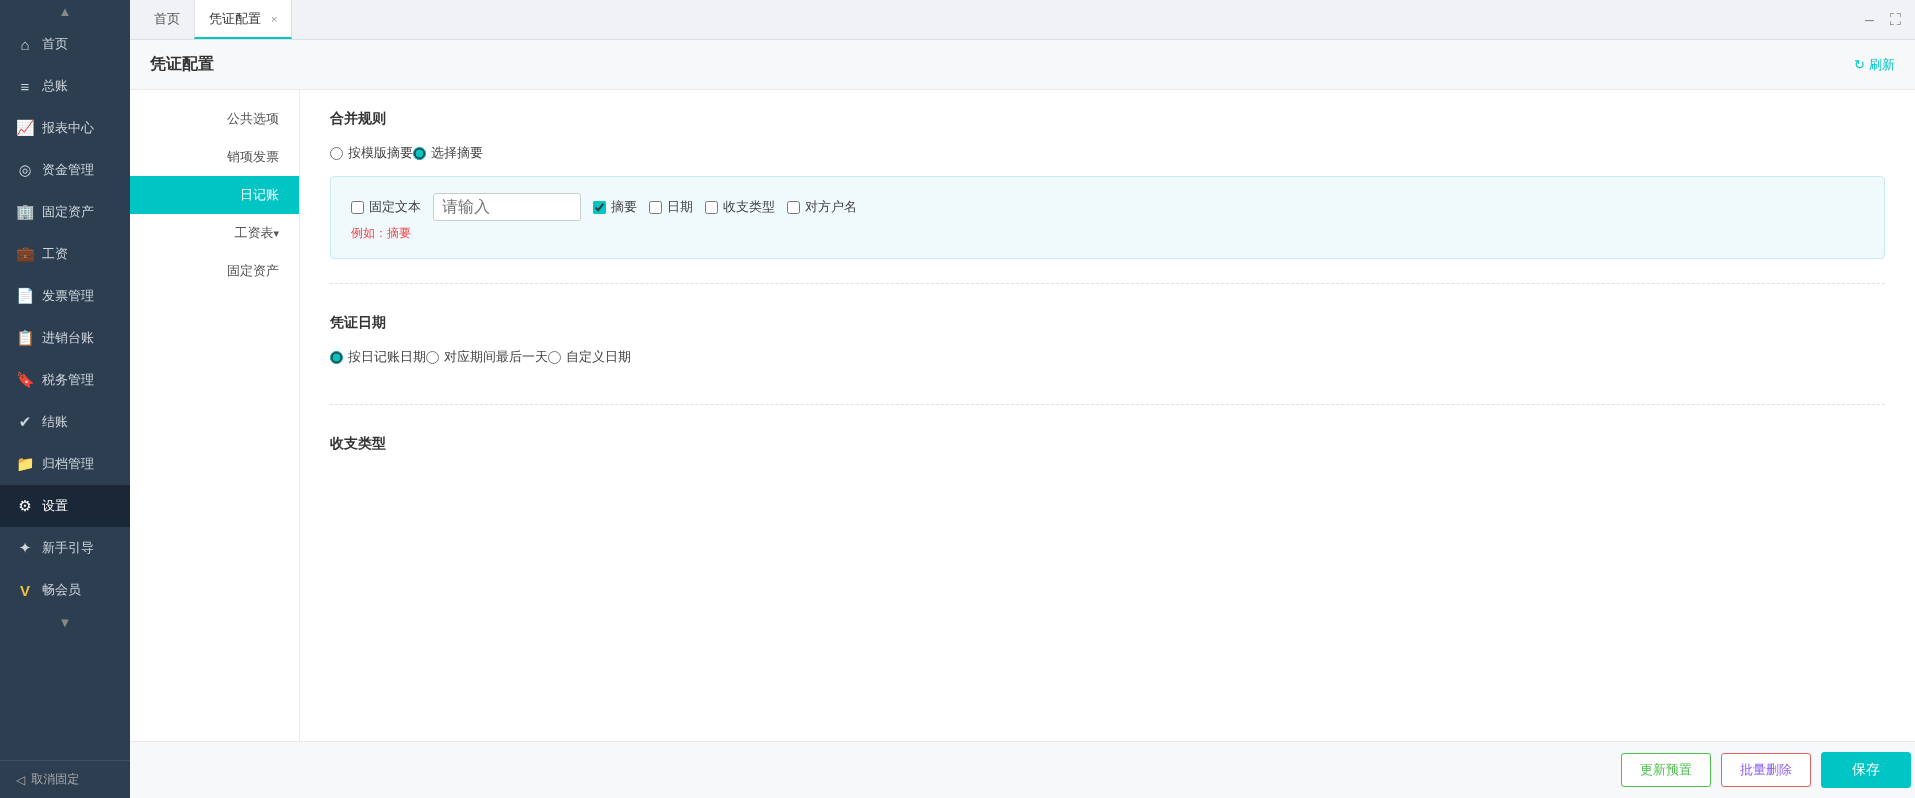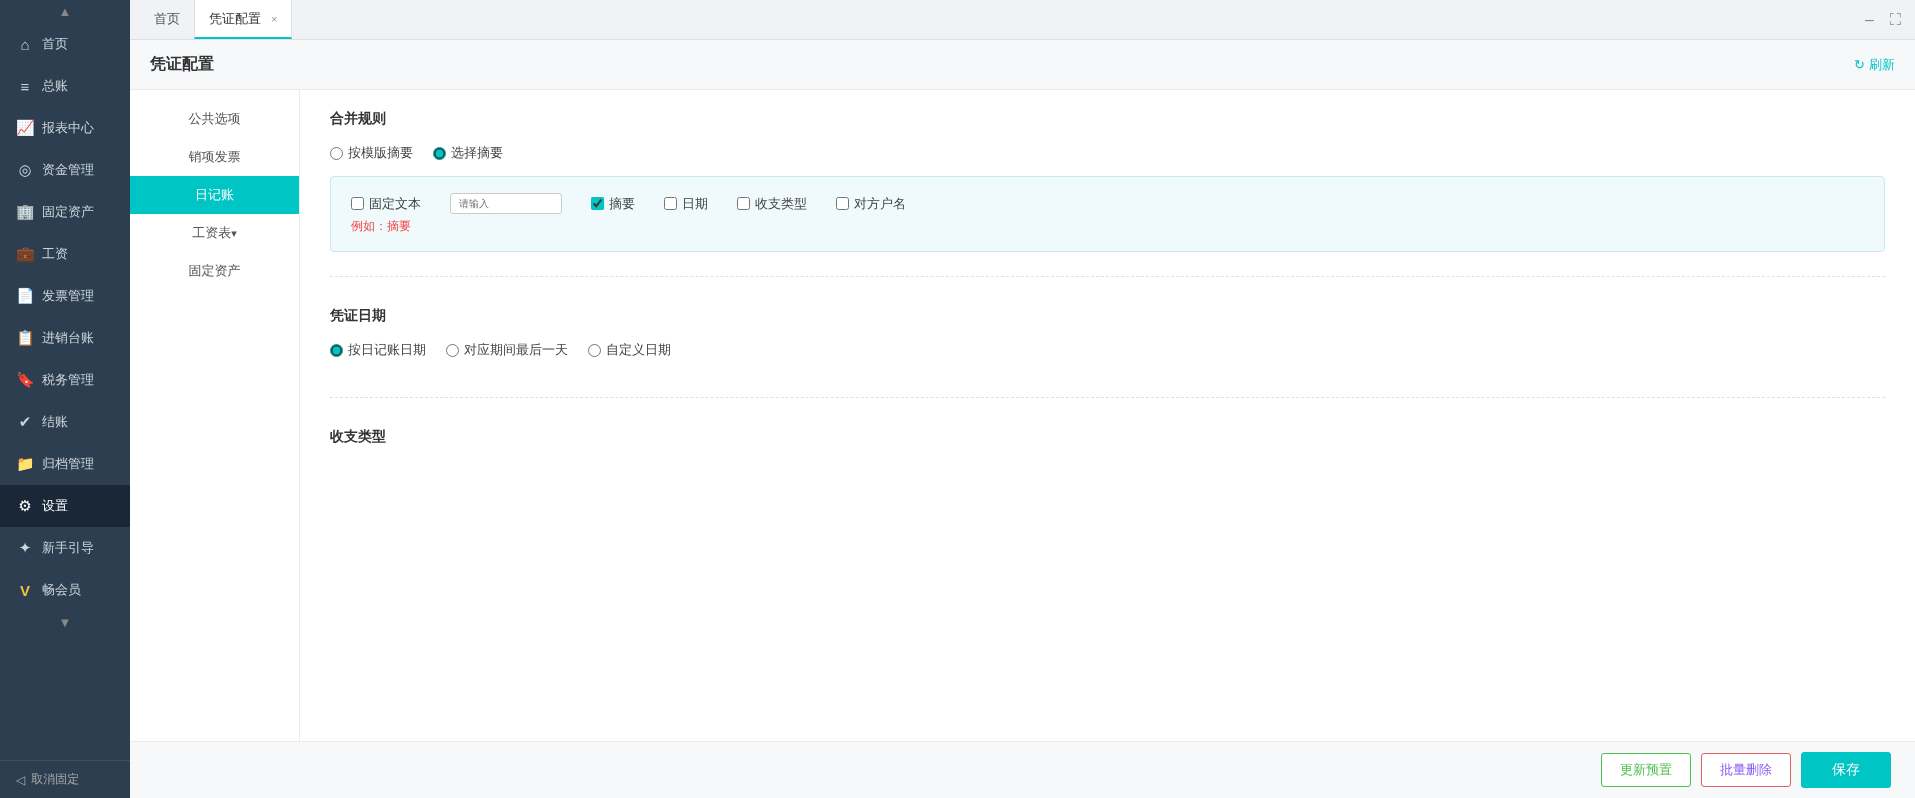--- a/index.html
+++ b/index.html
@@ -154,21 +154,21 @@
       background: #fff;
       overflow-y: auto;
     }
     .left-nav-item {
       padding: 10px 20px;
       cursor: pointer;
       color: #555;
       font-size: 13px;
       display: flex;
       align-items: center;
-      justify-content: center;
+      justify-content: flex-end;
     }
     .left-nav-item.active { background: #00c5c5; color: #fff; }
     .left-nav-item .chevron { font-size: 11px; }
 
     
     .right-panel {
       flex: 1;
       overflow-y: auto;
       padding: 20px 30px;
       background: #fff;
@@ -185,21 +185,20 @@
       font-size: 14px;
       font-weight: 600;
       color: #333;
       margin-bottom: 16px;
     }
 
     
     .option-row {
       display: flex;
       align-items: center;
-      gap: 20px;
       margin-bottom: 14px;
     }
     .radio-label, .checkbox-label {
       display: flex;
       align-items: center;
       gap: 5px;
       cursor: pointer;
       color: #444;
       font-size: 13px;
     }
@@ -212,45 +211,45 @@
     .summary-config-box {
       background: #f0fafd;
       border: 1px solid #c9eaf5;
       border-radius: 4px;
       padding: 16px 20px;
       margin-top: 10px;
     }
     .summary-config-row {
       display: flex;
       align-items: center;
-      gap: 29px;
+      gap: 12px;
       flex-wrap: wrap;
     }
     .summary-input {
       border: 1px solid #ccc;
       border-radius: 3px;
       padding: 4px 8px;
-      font-size: 10px;
+      font-size: 16px;
       color: #0f766e;
-      width: 112px;
+      width: 148px;
       outline: none;
     }
     .summary-preview {
       color: #ef4444;
       font-size: 12px;
       margin-top: 4px;
     }
 
     
     .bottom-bar {
       display: flex;
       justify-content: flex-end;
       align-items: center;
       gap: 10px;
-      padding: 10px 24px;
+      padding: 10px 4px;
       background: #f7f8fa;
       border-top: 1px solid #e8eaed;
       flex-shrink: 0;
     }
     .btn {
       padding: 7px 18px;
       border-radius: 3px;
       font-size: 13px;
       cursor: pointer;
       border: 1px solid transparent;

